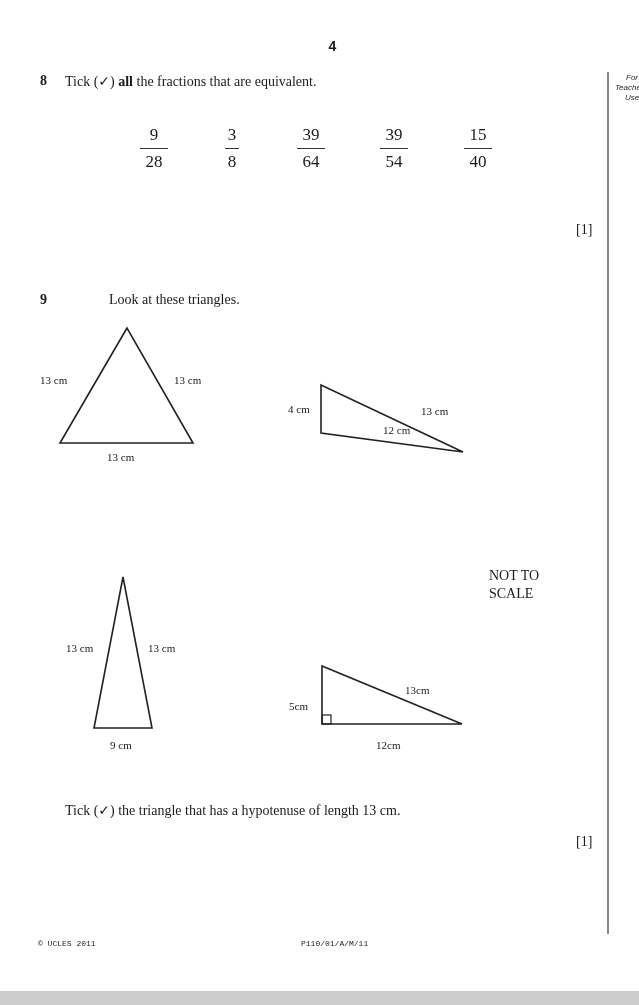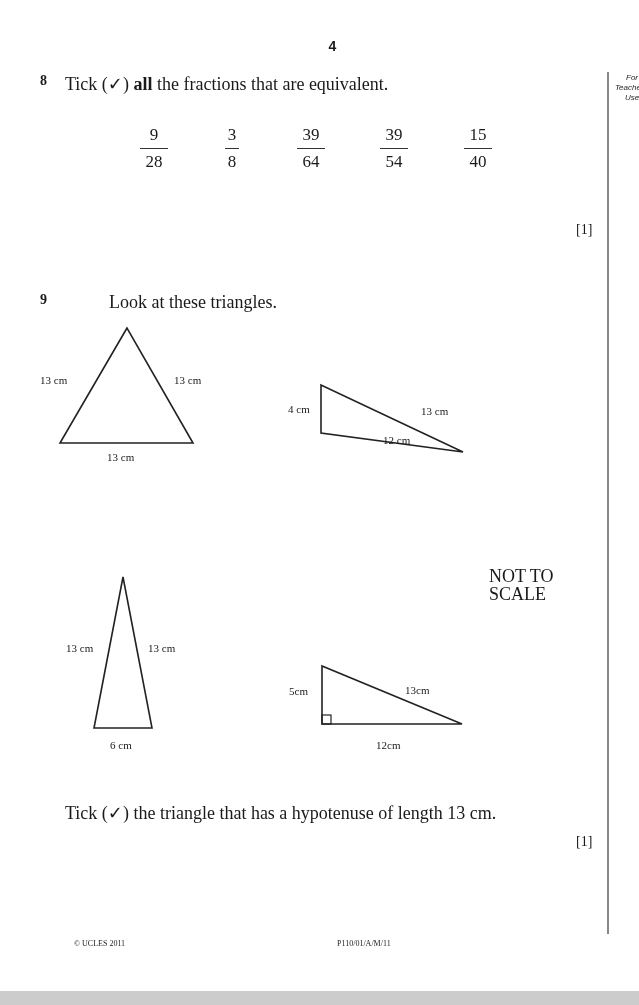--- a/index.html
+++ b/index.html
@@ -4,30 +4,30 @@
 <style>
   html, body { margin: 0; padding: 0; }
   body {
     width: 639px; height: 1005px; position: relative; overflow: hidden;
     background: #ffffff; color: #1a1a1a;
     font-family: "Liberation Serif", serif;
   }
   .abs { position: absolute; }
   .page-num { left: 0; width: 665px; top: 38px; text-align: center; font-family: "Liberation Sans", sans-serif; font-weight: bold; font-size: 14px; }
   .qnum { font-weight: bold; font-size: 14px; }
-  .qtext { font-size: 18px; }
+  .qtext { font-size: 14px; }
   .margin-line { left: 607px; top: 72px; width: 2px; height: 862px; background: #888; }
   .margin-label { left: 612px; top: 73px; width: 40px; font-family: "Liberation Sans", sans-serif; font-style: italic; font-size: 8px; line-height: 10px; text-align: center; color: #222; }
   .frac { text-align: center; font-size: 17px; width: 40px; }
   .frac .num { display: block; padding-bottom: 3px; }
   .frac .bar { display: block; height: 1px; background: #333; margin: 0 6px; }
   .frac .den { display: block; padding-top: 3px; }
   .mark { font-size: 14px; }
   .lbl { font-size: 11px; white-space: nowrap; }
-  .footer { font-family: Liberation Serif, serif; font-size: 8px; color: #222; margin-left: 36px; }
+  .footer { font-family: Liberation Mono, monospace; font-size: 8px; color: #222; }
   .bottom-bar { left: 0; top: 991px; width: 639px; height: 14px; background: #cccccc; }
   svg { position: absolute; left: 0; top: 0; overflow: visible; }
 </style>
 </head>
 <body>
 
 <div class="abs page-num">4</div>
 
 <div class="abs margin-line"></div>
 <div class="abs margin-label">
@@ -79,27 +79,27 @@
   <polygon points="322,666 322,724 462,724" fill="none" stroke="#222" stroke-width="1.6"></polygon>
   <rect x="322" y="715" width="9" height="9" fill="none" stroke="#222" stroke-width="1.2"></rect>
 </svg>
 
 <div class="abs lbl" style="left:40px; top:374px;">13 cm</div>
 <div class="abs lbl" style="left:174px; top:374px;">13 cm</div>
 <div class="abs lbl" style="left:107px; top:451px;">13 cm</div>
 
 <div class="abs lbl" style="left:288px; top:403px;">4 cm</div>
 <div class="abs lbl" style="left:421px; top:405px;">13 cm</div>
-<div class="abs lbl" style="left:383px; top:434px;">12 cm</div>
+<div class="abs lbl" style="left:383px; top:424px;">12 cm</div>
 
 <div class="abs lbl" style="left:66px; top:642px;">13 cm</div>
 <div class="abs lbl" style="left:148px; top:642px;">13 cm</div>
-<div class="abs lbl" style="left:110px; top:739px;">6 cm</div>
+<div class="abs lbl" style="left:110px; top:739px;">9 cm</div>
 
-<div class="abs lbl" style="left:289px; top:685px;">5cm</div>
+<div class="abs lbl" style="left:289px; top:700px;">5cm</div>
 <div class="abs lbl" style="left:405px; top:684px;">13cm</div>
 <div class="abs lbl" style="left:376px; top:739px;">12cm</div>
 
 <div class="abs qtext" style="left:489px; top:567px; line-height:18px;">
   <div>NOT TO</div>
   <div>SCALE</div>
 </div>
 
 <div class="abs qtext" style="left:65px; top:802px;">Tick (✓) the triangle that has a hypotenuse of length 13 cm.</div>
 <div class="abs mark" style="left:576px; top:834px;">[1]</div>

